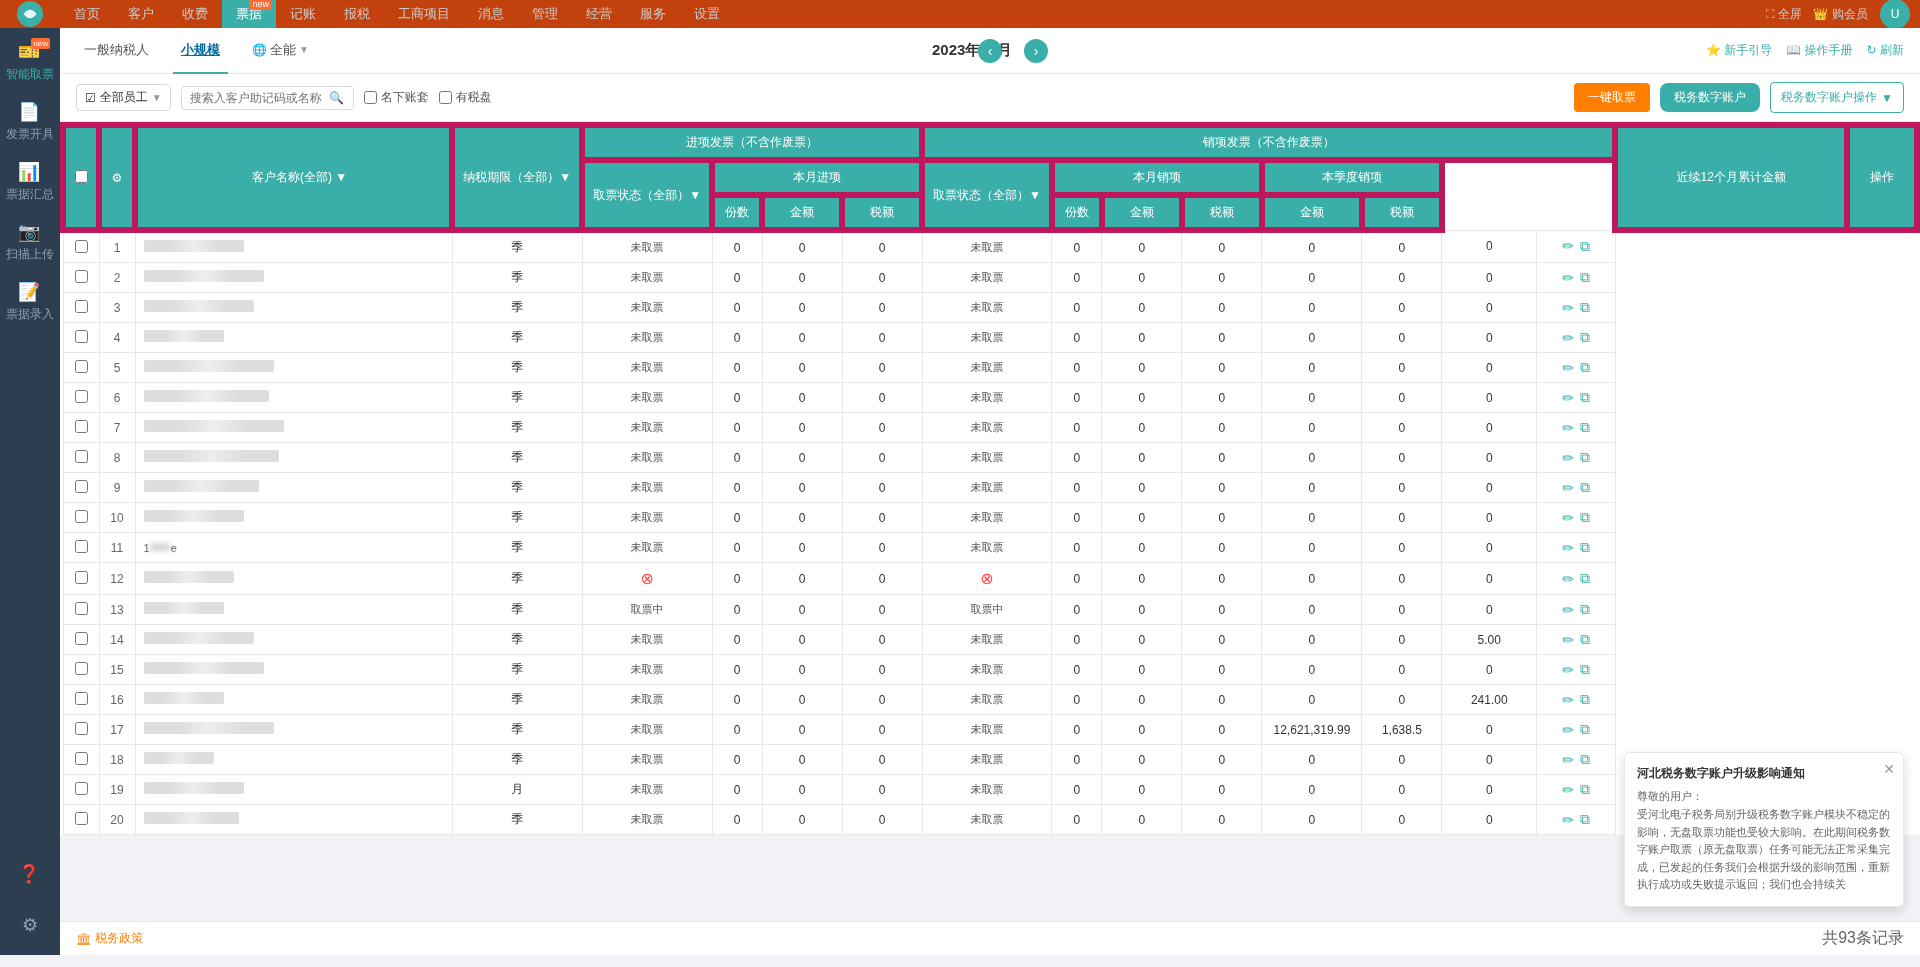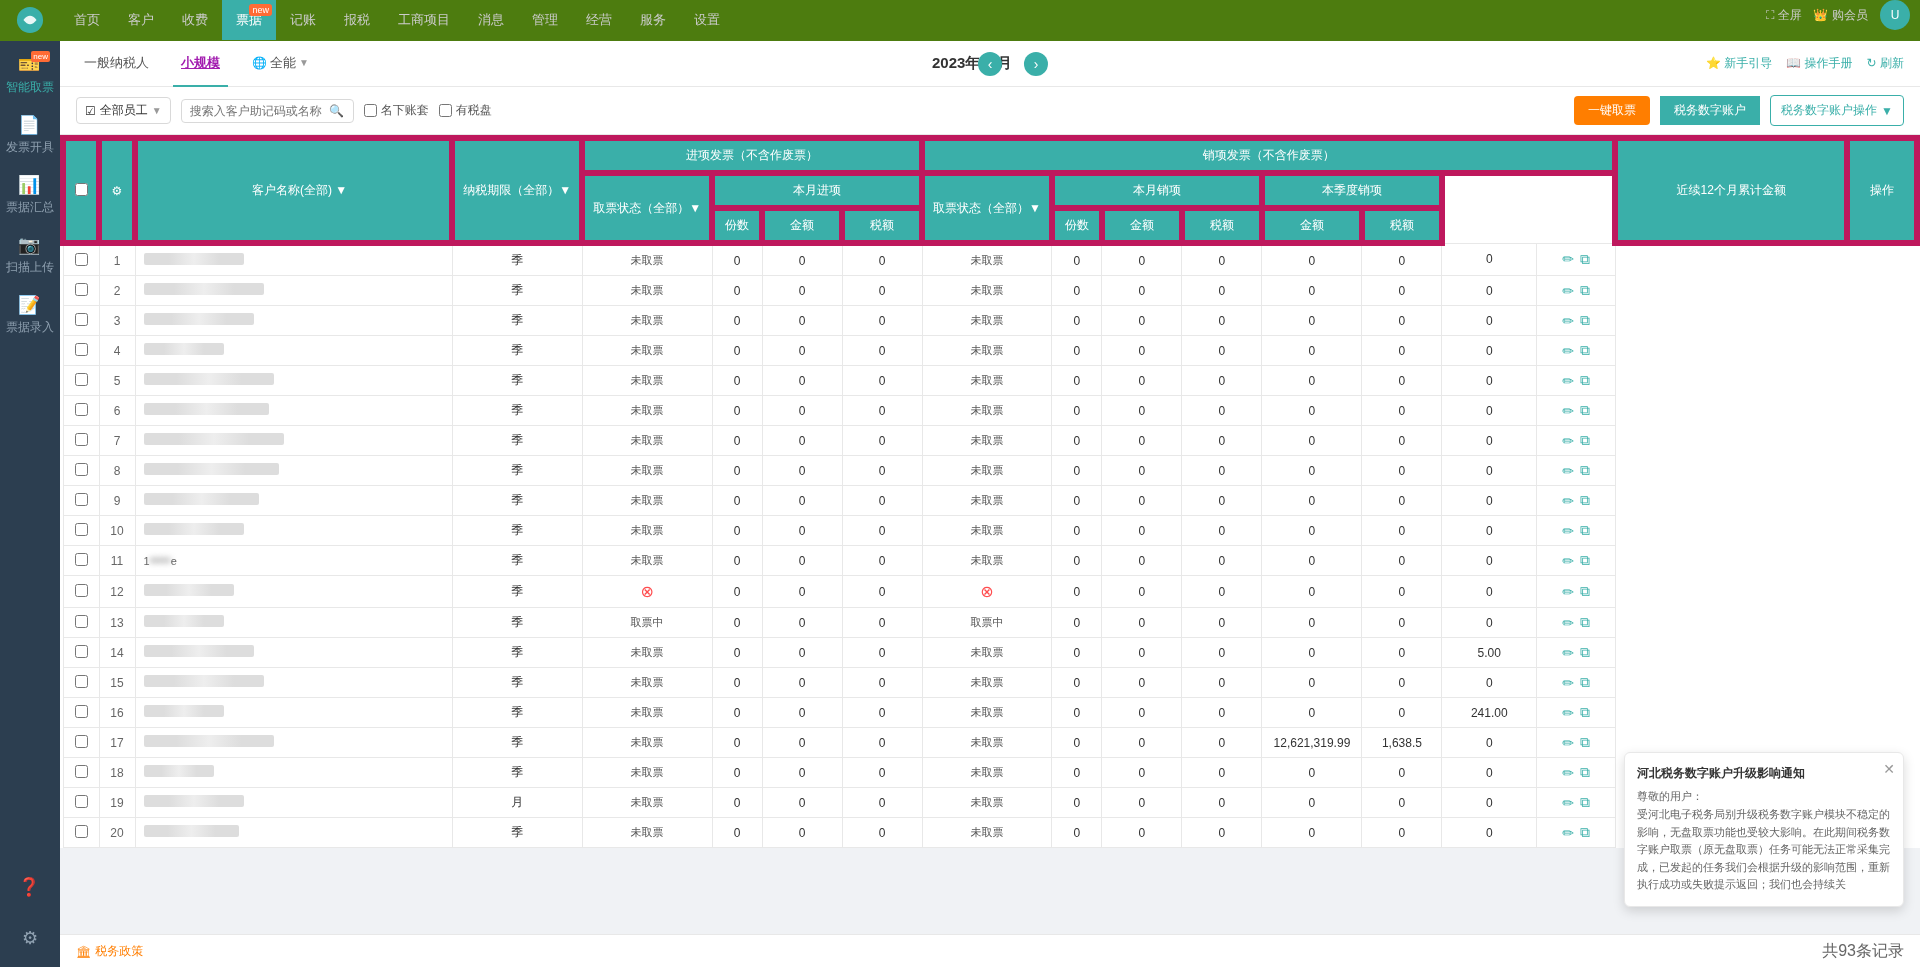--- a/index.html
+++ b/index.html
@@ -1,19 +1,19 @@
 <!DOCTYPE html>
 <html><head>
   <meta charset="utf-8">
   <style>
     * { box-sizing: border-box; margin: 0; padding: 0; font-family: 'Microsoft YaHei', Arial, sans-serif; font-size: 12px; }
     body { background: #f0f2f5; width: 1920px; min-height: 967px; overflow-x: hidden; }
 
     
-    .top-nav { background: #4d7c0f; height: 41px; display: flex; align-items: flex-start; padding: 0 10px; color: #fff; }
+    .top-nav { background: #c2410c; height: 28px; display: flex; align-items: center; padding: 0 10px; color: #fff; }
     .top-nav .logo { width: 40px; height: 40px; display: flex; align-items: center; justify-content: center; }
     .top-nav .logo svg { width: 28px; height: 28px; }
     .top-nav .nav-items { display: flex; align-items: center; flex: 1; margin-left: 10px; }
     .top-nav .nav-item { padding: 0 14px; height: 40px; display: flex; align-items: center; cursor: pointer; color: #ccc; font-size: 13px; position: relative; }
     .top-nav .nav-item.active { background: #3aafa9; color: #fff; }
     .top-nav .nav-item .new-badge { background: #ff6b35; color: #fff; font-size: 9px; padding: 1px 3px; border-radius: 3px; position: absolute; top: 4px; right: 4px; }
     .top-nav .nav-right { display: flex; align-items: center; gap: 12px; margin-left: auto; }
     .top-nav .nav-right .btn-fullscreen, .top-nav .nav-right .btn-member { color: #ccc; font-size: 12px; cursor: pointer; display: flex; align-items: center; gap: 3px; }
     .top-nav .avatar { width: 30px; height: 30px; border-radius: 50%; background: #3aafa9; display: flex; align-items: center; justify-content: center; color: #fff; cursor: pointer; }
 
@@ -21,33 +21,33 @@
     .layout { display: flex; height: calc(967px - 40px); }
     .sidebar { width: 60px; background: #2c3e50; display: flex; flex-direction: column; align-items: center; padding-top: 5px; gap: 2px; }
     .sidebar-item { width: 56px; display: flex; flex-direction: column; align-items: center; padding: 8px 4px; cursor: pointer; color: #8fa0b0; font-size: 10px; border-radius: 4px; position: relative; }
     .sidebar-item.active { color: #3aafa9; }
     .sidebar-item .icon { font-size: 18px; margin-bottom: 3px; }
     .sidebar-item .new-badge { background: #ff6b35; color: #fff; font-size: 8px; padding: 1px 2px; border-radius: 2px; position: absolute; top: 5px; right: 8px; }
 
     
     .main-content { flex: 1; display: flex; flex-direction: column; overflow: hidden; background: #f0f2f5; }
     .sub-nav-item { padding: 0 8px; height: 46px; display: flex; align-items: center; cursor: pointer; color: #555; font-size: 13px; border-bottom: 2px solid transparent; }
-    .sub-nav-item.active { color: #a21caf; border-bottom: 2px solid #3aafa9; font-weight: bold; text-decoration: underline; }
+    .sub-nav-item.active { color: #0369a1; border-bottom: 2px solid #3aafa9; font-weight: bold; text-decoration: underline; }
     .date-nav { display: flex; align-items: center; gap: 10px; position: absolute; left: 50%; transform: translateX(-50%); }
 
     
     .select-box { display: flex; align-items: center; border: 1px solid #d9d9d9; border-radius: 4px; padding: 4px 8px; background: #fff; cursor: pointer; gap: 4px; font-size: 12px; color: #333; }
     .select-box .arrow-down { color: #999; font-size: 10px; }
     .search-box { display: flex; align-items: center; border: 1px solid #d9d9d9; border-radius: 4px; padding: 4px 8px; background: #fff; }
     .search-box input { border: none; outline: none; font-size: 12px; width: 140px; color: #333; }
     .search-box .search-icon { color: #999; cursor: pointer; }
     .checkbox-item { display: flex; align-items: center; gap: 4px; font-size: 12px; color: #555; cursor: pointer; }
 
     .btn-primary { background: #ff7e00; color: #fff; border: none; border-radius: 4px; padding: 6px 14px; cursor: pointer; font-size: 12px; white-space: nowrap; }
-    .btn-teal { background: #3aafa9; color: #fff; border: none; border-radius: 0; padding: 6px 14px; cursor: pointer; font-size: 12px; white-space: nowrap; }
+    .btn-teal { background: #3aafa9; color: #fff; border: none; border-radius: 8px; padding: 6px 14px; cursor: pointer; font-size: 12px; white-space: nowrap; }
     .btn-teal-outline { background: #fff; color: #3aafa9; border: 1px solid #3aafa9; border-radius: 4px; padding: 6px 10px; cursor: pointer; font-size: 12px; display: flex; align-items: center; gap: 4px; white-space: nowrap; }
     .btn-link { background: none; border: none; color: #3aafa9; cursor: pointer; font-size: 12px; display: flex; align-items: center; gap: 3px; }
     table { width: 100%; border-collapse: collapse; background: #fff; }
     thead tr th { background: #3aafa9; color: #fff; padding: 6px 8px; text-align: center; font-size: 12px; font-weight: normal; border: 6px solid #be185d; white-space: nowrap; position: sticky; top: 0; z-index: 10; }
     tbody tr td { padding: 6px 8px; text-align: center; border: 1px solid #e8e8e8; font-size: 12px; color: #333; }
     .status-badge { font-size: 11px; color: #555; }
     .action-btns { display: flex; align-items: center; justify-content: center; gap: 6px; }
     .action-btn { color: #3aafa9; cursor: pointer; font-size: 14px; }
 
     .checkbox-cell { width: 36px; }

